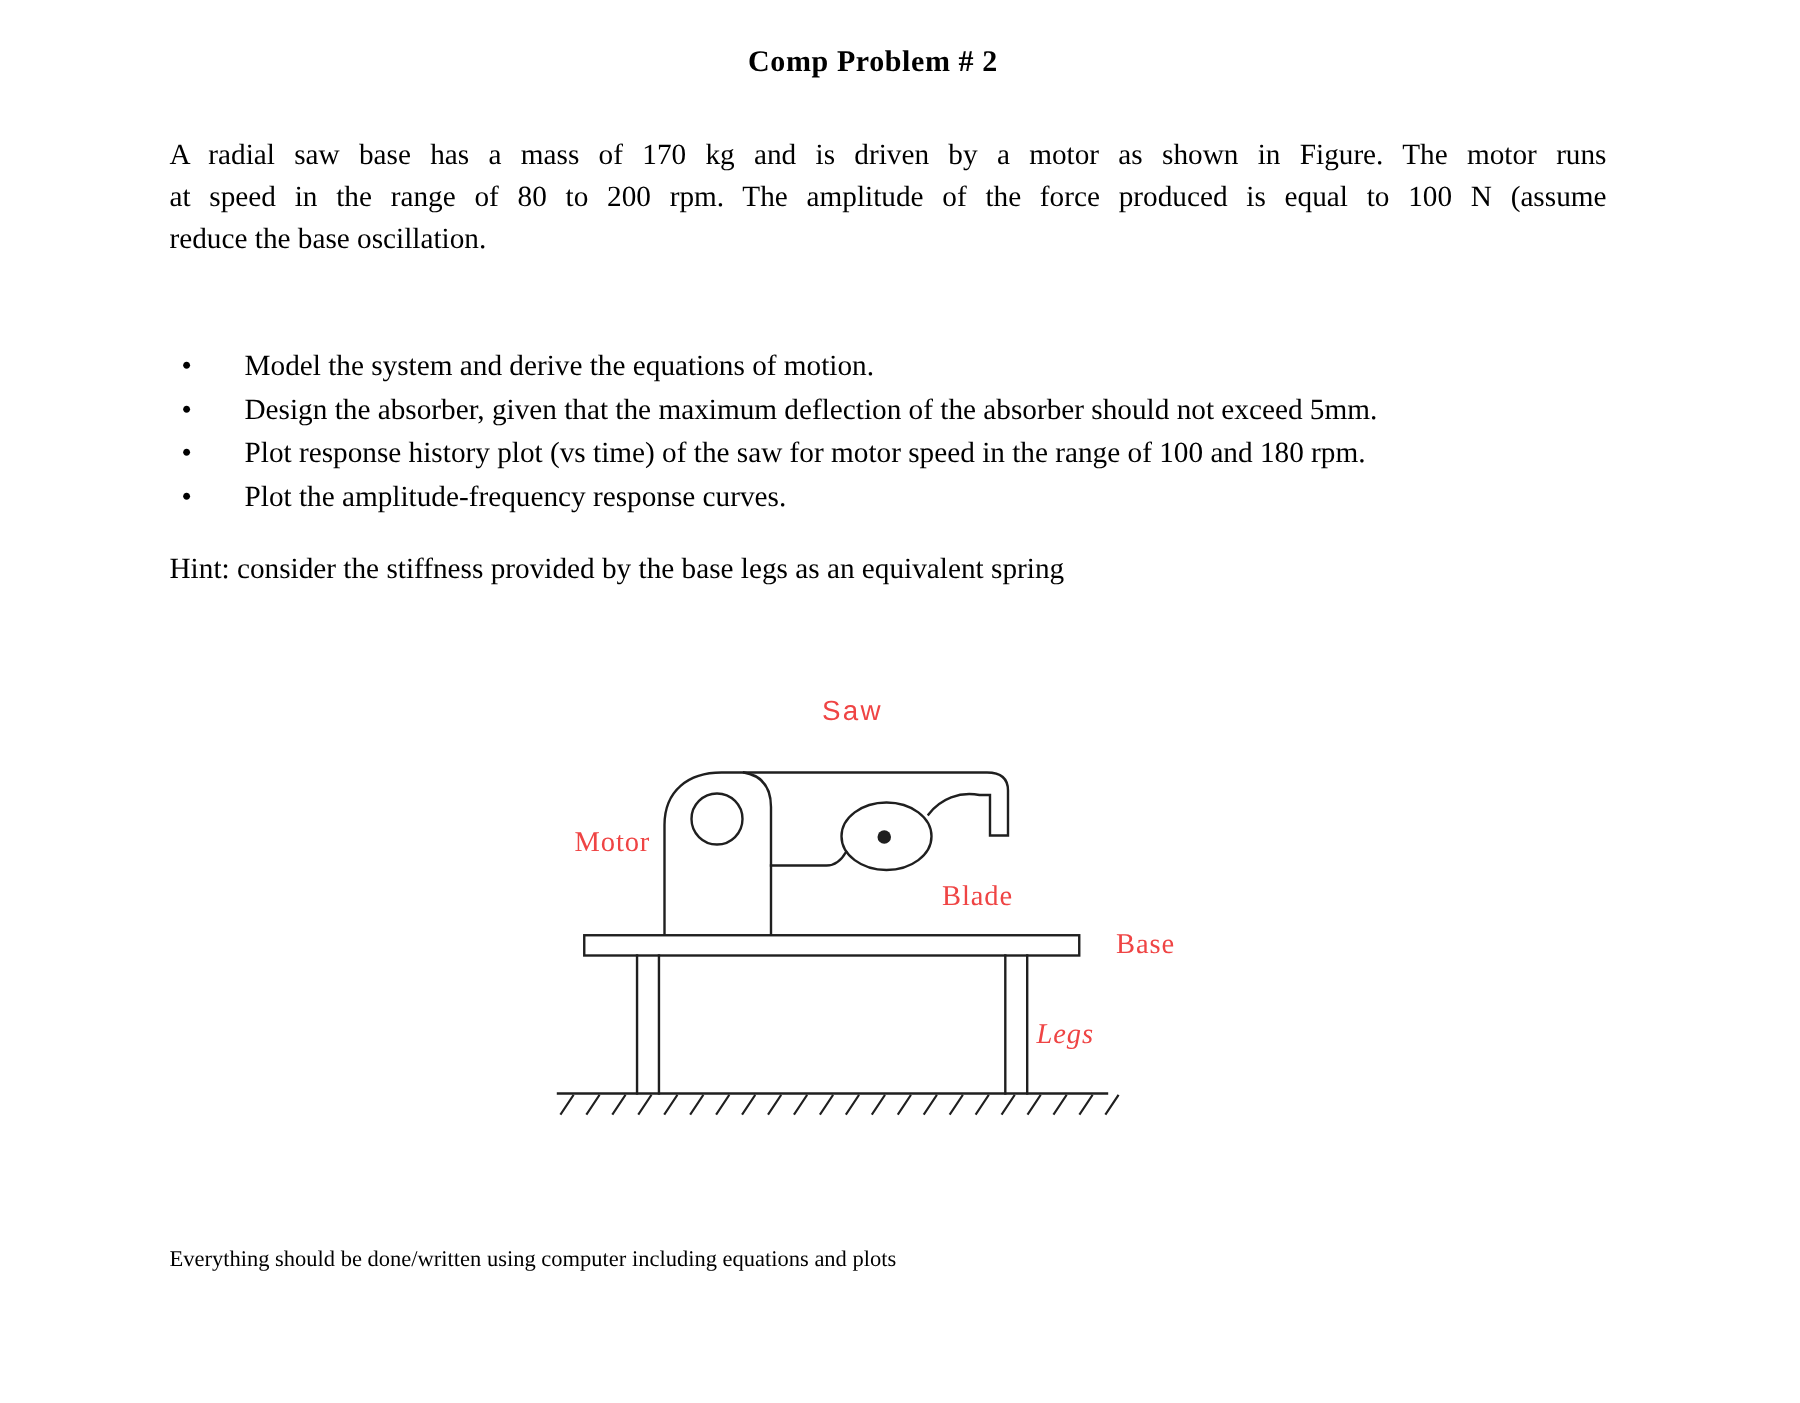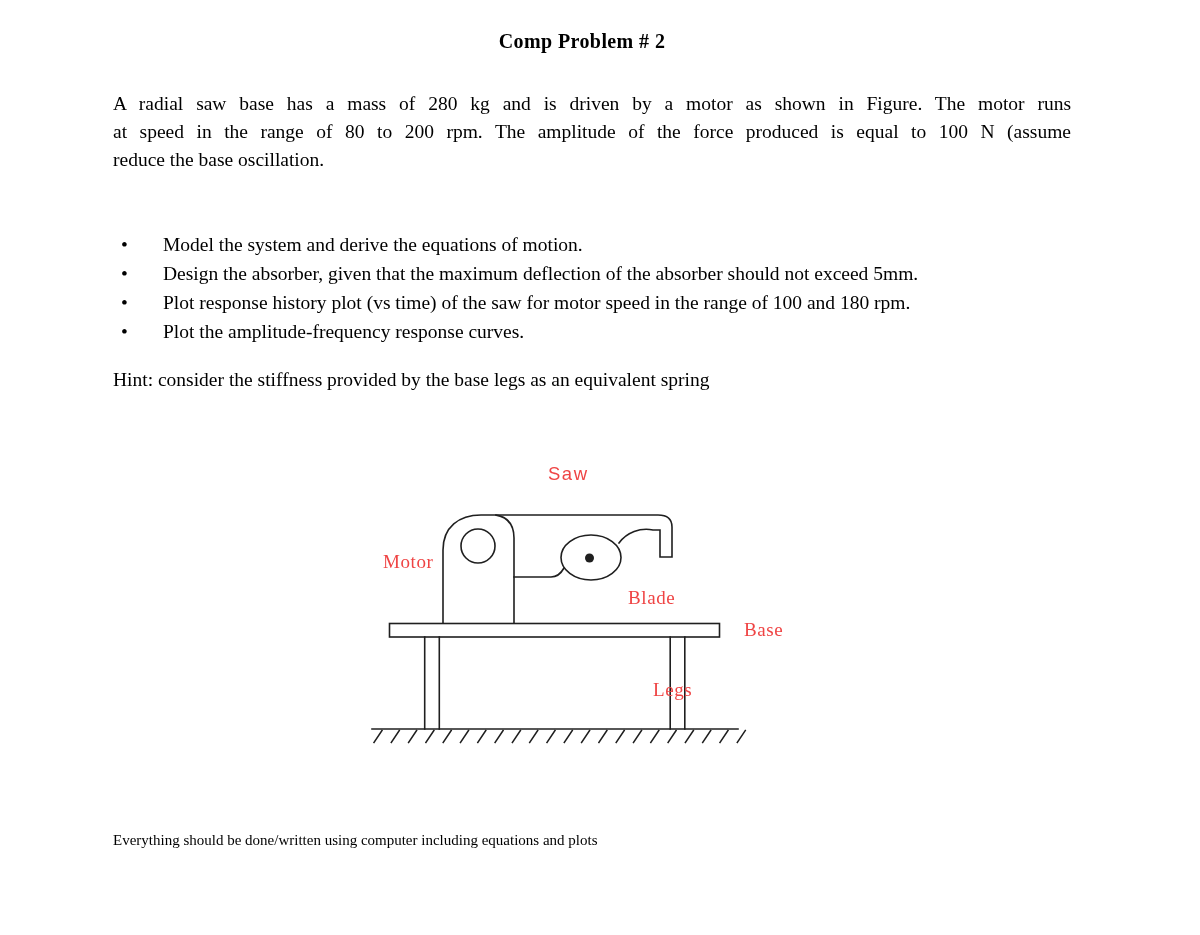--- a/index.html
+++ b/index.html
@@ -67,21 +67,21 @@
   }
 </style>
 </head>
 <body>
 
 <div class="page">
 
   <h1 class="title">Comp Problem # 2</h1>
 
   <div class="para">
-    <div class="pline just">A radial saw base has a mass of 280 kg and is driven by a motor as shown in Figure. The motor runs</div>
+    <div class="pline just">A radial saw base has a mass of 170 kg and is driven by a motor as shown in Figure. The motor runs</div>
     <div class="pline just">at speed in the range of 80 to 200 rpm. The amplitude of the force produced is equal to 100 N (assume</div>
     <div class="pline">reduce the base oscillation.</div>
   </div>
 
   <div class="bullets">
     <div class="bullet-item">
       <span class="bullet-marker">•</span>
       <span class="bullet-text">Model the system and derive the equations of motion.</span>
     </div>
     <div class="bullet-item">
@@ -123,18 +123,18 @@
         <line x1="684.8" y1="637" x2="684.8" y2="729"></line>
 
         <line x1="372" y1="729" x2="738" y2="729"></line>
         <path stroke-width="1.5" d="M374,742.5 L382,730.5 M391.3,742.5 L399.3,730.5 M408.6,742.5 L416.6,730.5 M425.9,742.5 L433.9,730.5 M443.2,742.5 L451.2,730.5 M460.5,742.5 L468.5,730.5 M477.8,742.5 L485.8,730.5 M495.1,742.5 L503.1,730.5 M512.4,742.5 L520.4,730.5 M529.7,742.5 L537.7,730.5 M547,742.5 L555,730.5 M564.3,742.5 L572.3,730.5 M581.6,742.5 L589.6,730.5 M598.9,742.5 L606.9,730.5 M616.2,742.5 L624.2,730.5 M633.5,742.5 L641.5,730.5 M650.8,742.5 L658.8,730.5 M668.1,742.5 L676.1,730.5 M685.4,742.5 L693.4,730.5 M702.7,742.5 L710.7,730.5 M720,742.5 L728,730.5 M737.3,742.5 L745.3,730.5"></path>
       </g>
     </svg>
     <span class="flabel sans" style="left:548px; top:462px;">Saw</span>
     <span class="flabel" style="left:383px; top:550px;">Motor</span>
     <span class="flabel" style="left:628px; top:586px;">Blade</span>
     <span class="flabel" style="left:726px; top:618px;margin-left:18px;">Base</span>
-    <span class="flabel" style="left:653px; top:678px;">Legs</span>
+    <span class="flabel" style="left:691px; top:678px;font-style:italic;">Legs</span>
   </div>
 
   <div class="footer">Everything should be done/written using computer including equations and plots</div>
 
 </div>
 
 </body></html>

